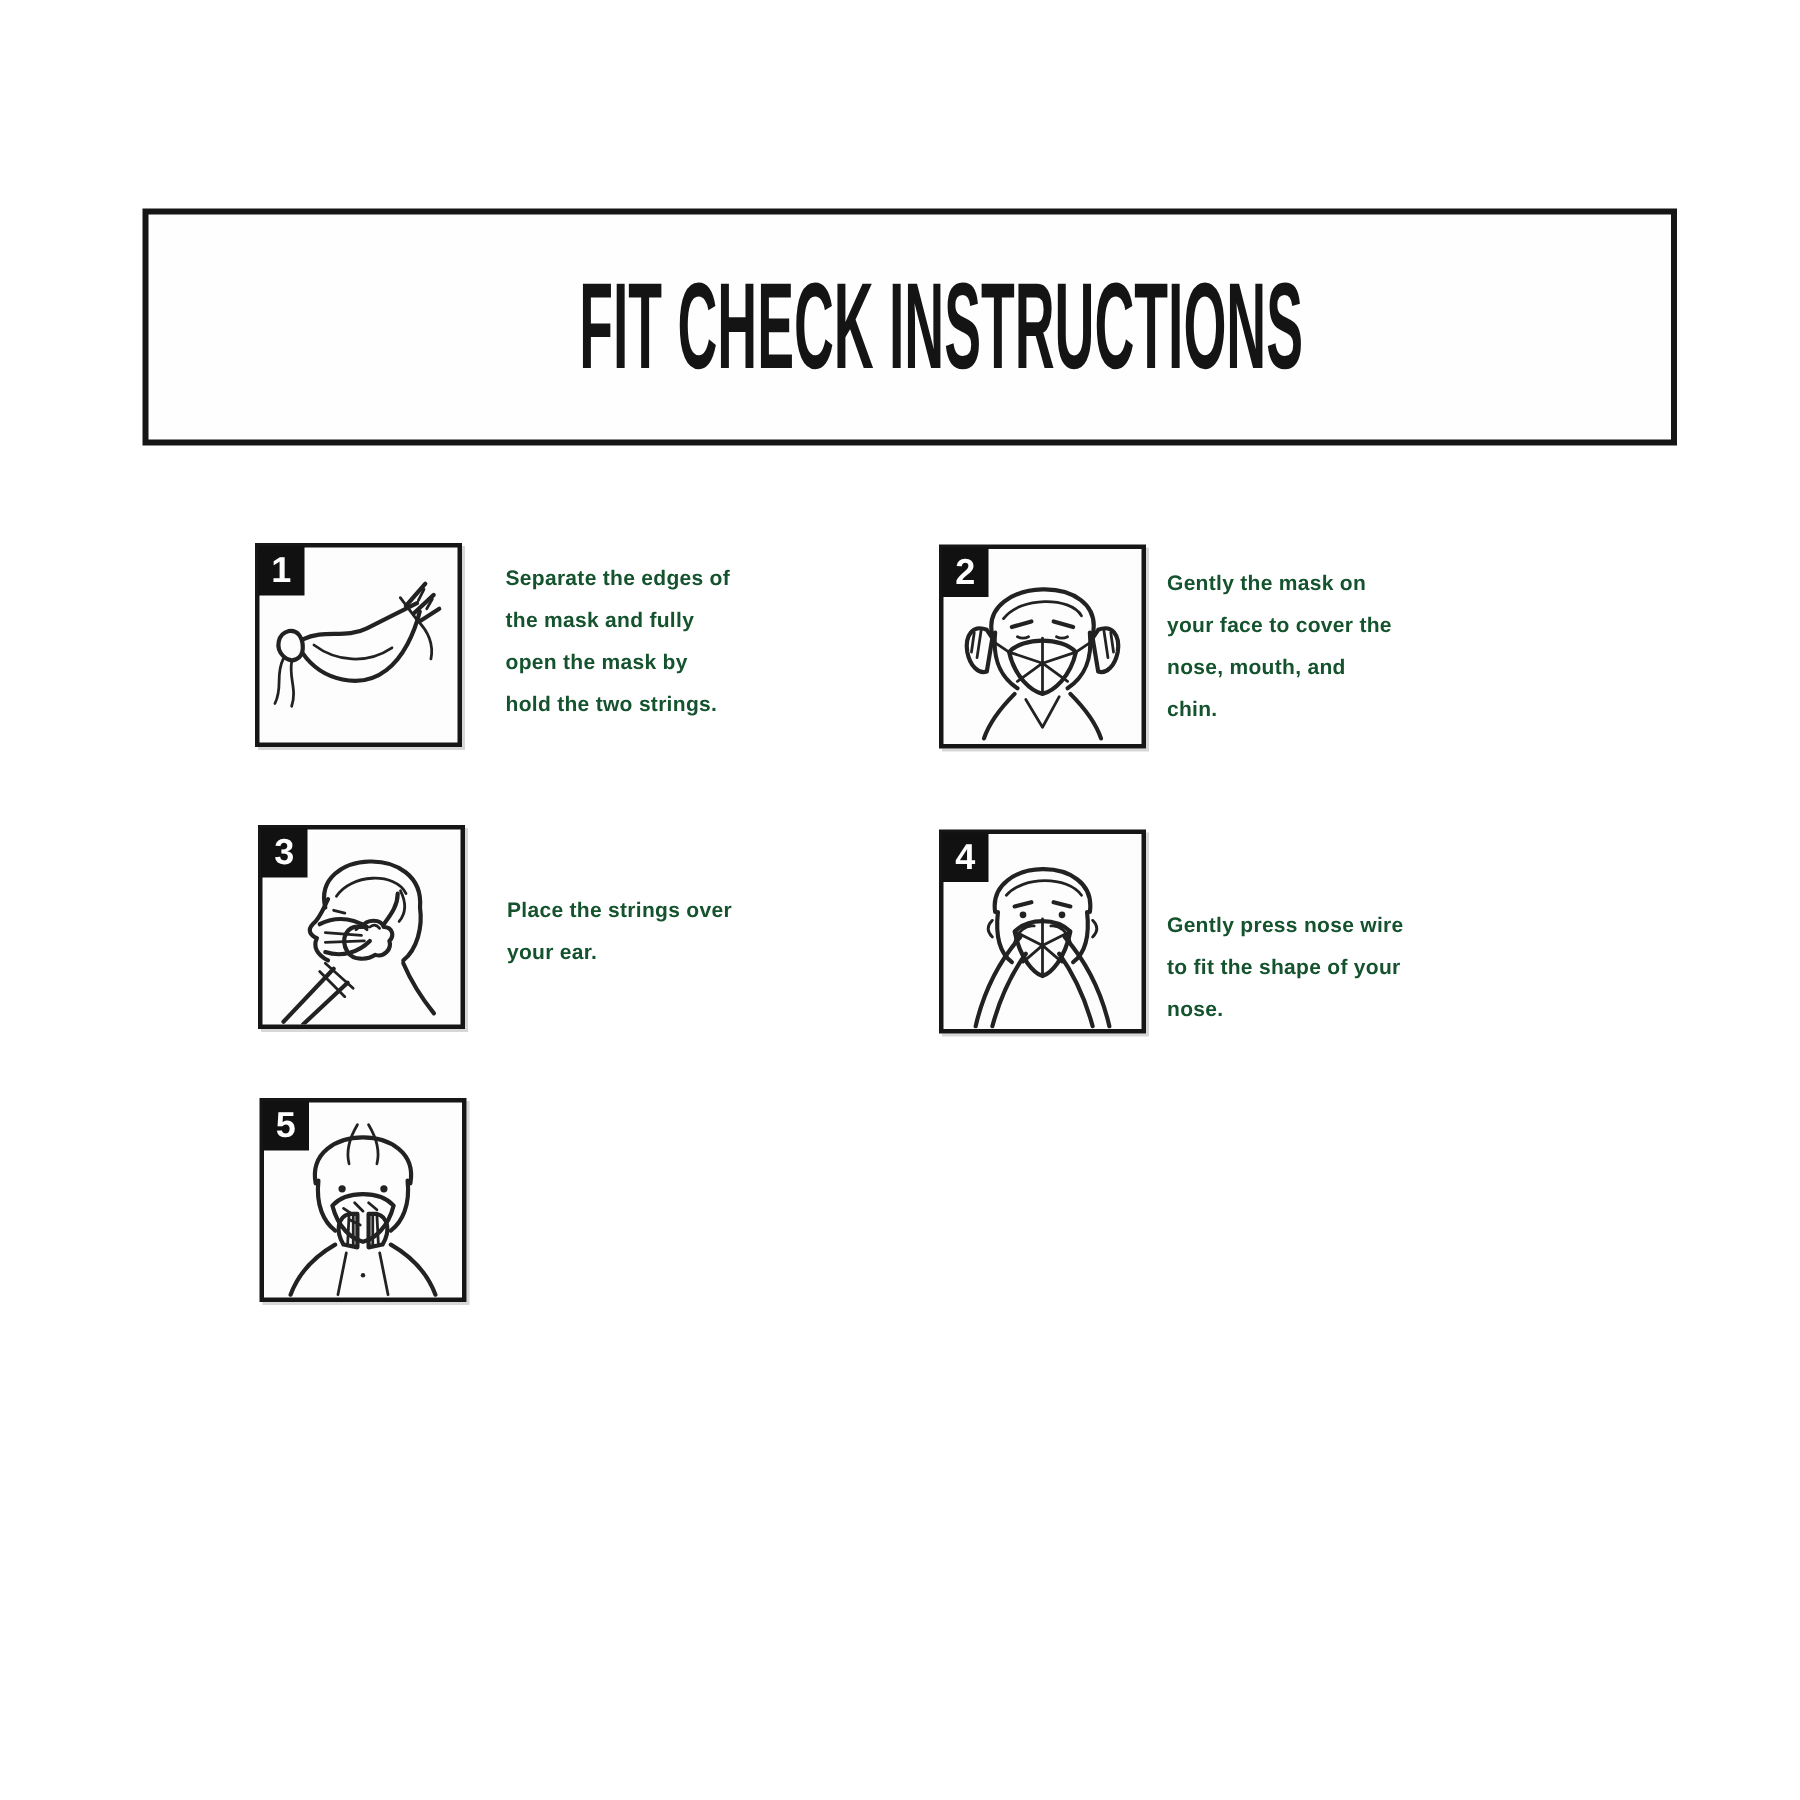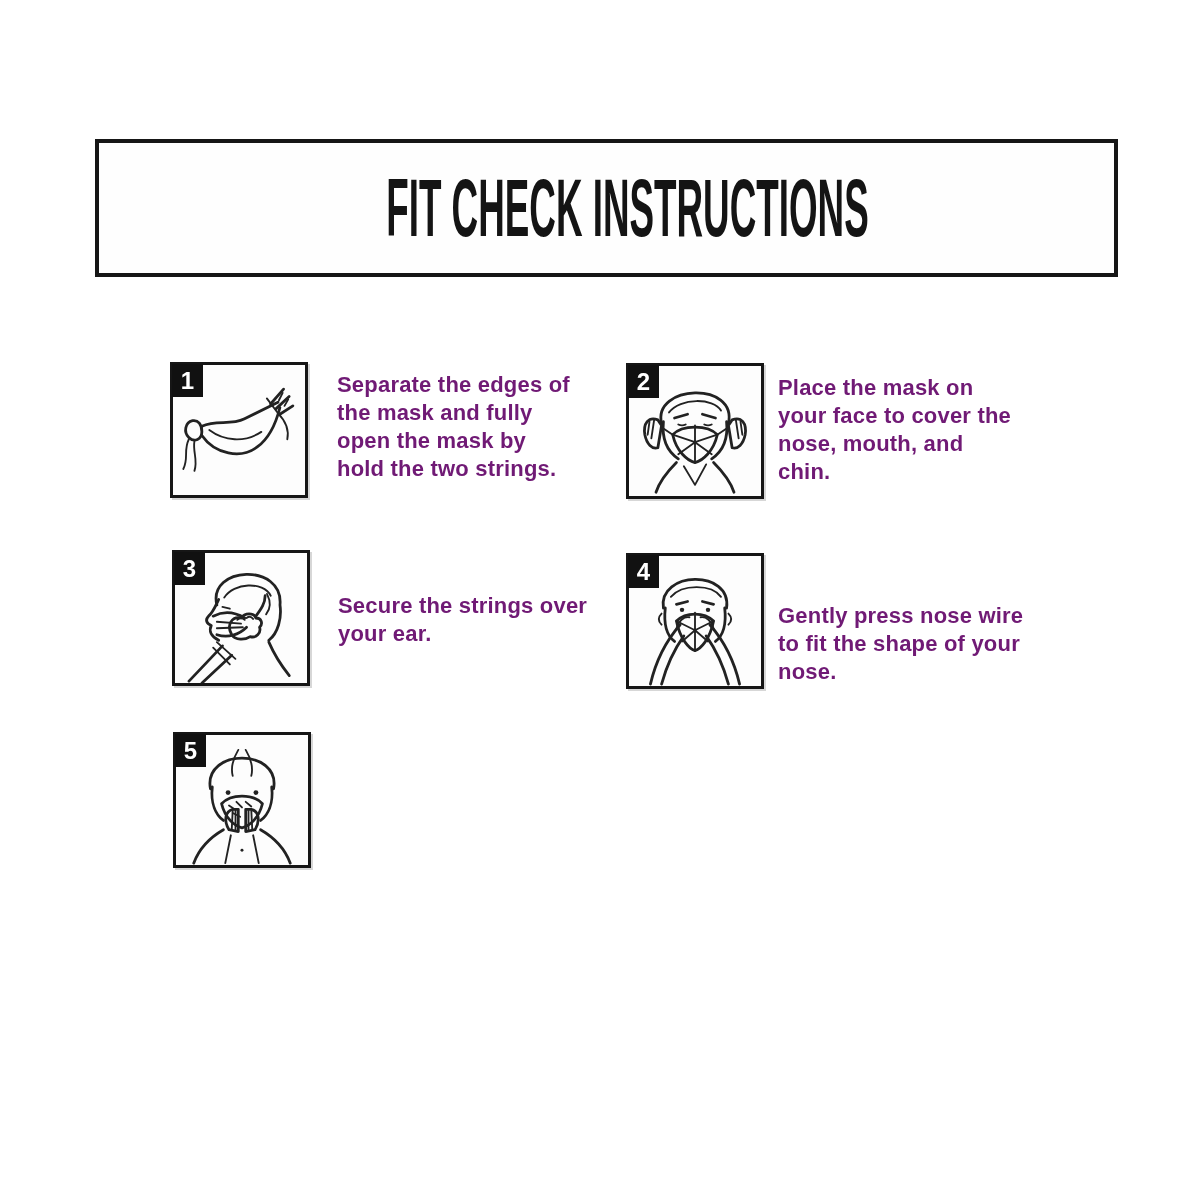--- a/index.html
+++ b/index.html
@@ -11,21 +11,21 @@
     width: 1200px;
     height: 1200px;
     background: #ffffff;
     overflow: hidden;
   }
 
   
   .title-box {
     position: absolute;
     left: 95px; top: 139px;
-    width: 1023px; height: 138px;
+    width: 1023px; height: 158px;
     border: 4px solid #161616;
     background: #fefefe;
     display: flex;
     align-items: center;
     justify-content: center;
     padding-left: 42px;
   }
   .title-text {
     display: inline-block;
     font-weight: bold;
@@ -60,24 +60,24 @@
     font-size: 24px;
     display: flex;
     align-items: center;
     justify-content: center;
     z-index: 2;
   }
   .step-text {
     position: absolute;
     width: 290px;
     font-weight: bold;
-    font-size: 22px;
+    font-size: 14px;
     line-height: 28px;
     letter-spacing: 0.2px;
-    color: #701a75;
+    color: #14532d;
     white-space: pre-line;
   }
 
   
   .s1-box { left: 170px; top: 362px; }
   .s1-txt { left: 337px; top: 371px; }
   .s2-box { left: 626px; top: 363px; }
   .s2-txt { left: 778px; top: 374px; }
   .s3-box { left: 172px; top: 550px; }
   .s3-txt { left: 338px; top: 592px; }
@@ -141,21 +141,21 @@
       <path class="ink-thin" d="M46 74 L34 66 M94 74 L106 66"></path>
       <path class="ink" d="M30 58 C20 54 14 62 16 74 C18 84 24 90 30 88 L34 64 Z"></path>
       <path class="ink-thin" d="M21 60 L19 74 M26 58 L23 78"></path>
       <path class="ink" d="M110 58 C120 54 126 62 124 74 C122 84 116 90 110 88 L106 64 Z"></path>
       <path class="ink-thin" d="M119 60 L121 74 M114 58 L117 78"></path>
       <path class="ink" d="M50 104 C40 114 32 124 28 136"></path>
       <path class="ink" d="M90 104 C100 114 108 124 112 136"></path>
       <path class="ink-thin" d="M58 108 L70 128 L82 106"></path>
     </svg>
   </div>
-  <div class="step-text s2-txt">Place the mask on
+  <div class="step-text s2-txt">Gently the mask on
 your face to cover the
 nose, mouth, and
 chin.</div>
 
   <div class="illus-frame s3-box">
     <div class="num-badge">3</div>
     <svg viewBox="0 0 140 140">
       <path class="ink" d="M44 56 C34 14 116 10 112 56 C114 70 110 86 100 94"></path>
       <path class="ink-thin" d="M52 48 C62 32 94 30 102 46"></path>
       <path class="ink" d="M46 50 C42 58 40 64 35 68 C31 72 33 76 38 78 C35 84 38 90 46 94"></path>
@@ -166,21 +166,21 @@
       <path class="ink" d="M60 88 C54 78 60 68 70 70 C74 64 84 64 86 70 C92 70 94 76 90 80 C92 86 86 92 80 90 C74 94 64 94 60 88 Z"></path>
       <path class="ink-thin" d="M66 72 q4 -4 8 0 M76 70 q4 -3 7 1"></path>
       <path class="ink" d="M86 68 C92 60 96 54 96 46"></path>
       <path class="ink-thin" d="M98 44 C102 52 102 60 97 66"></path>
       <path class="ink" d="M14 138 L50 100"></path>
       <path class="ink" d="M28 140 L60 110"></path>
       <path class="ink-thin" d="M44 96 L64 114 M40 102 L58 120"></path>
       <path class="ink" d="M100 96 C106 110 114 122 122 132"></path>
     </svg>
   </div>
-  <div class="step-text s3-txt">Secure the strings over
+  <div class="step-text s3-txt">Place the strings over
 your ear.</div>
 
   <div class="illus-frame s4-box">
     <div class="num-badge">4</div>
     <svg viewBox="0 0 140 140">
       <path class="ink" d="M36 56 C30 16 110 14 104 56"></path>
       <path class="ink-thin" d="M44 44 C56 30 88 30 98 44"></path>
       <path class="ink" d="M38 56 C36 74 40 86 48 92"></path>
       <path class="ink" d="M102 56 C104 74 100 86 92 92"></path>
       <path class="ink-thin" d="M34 62 q-6 6 0 12 M106 62 q6 6 0 12"></path>

